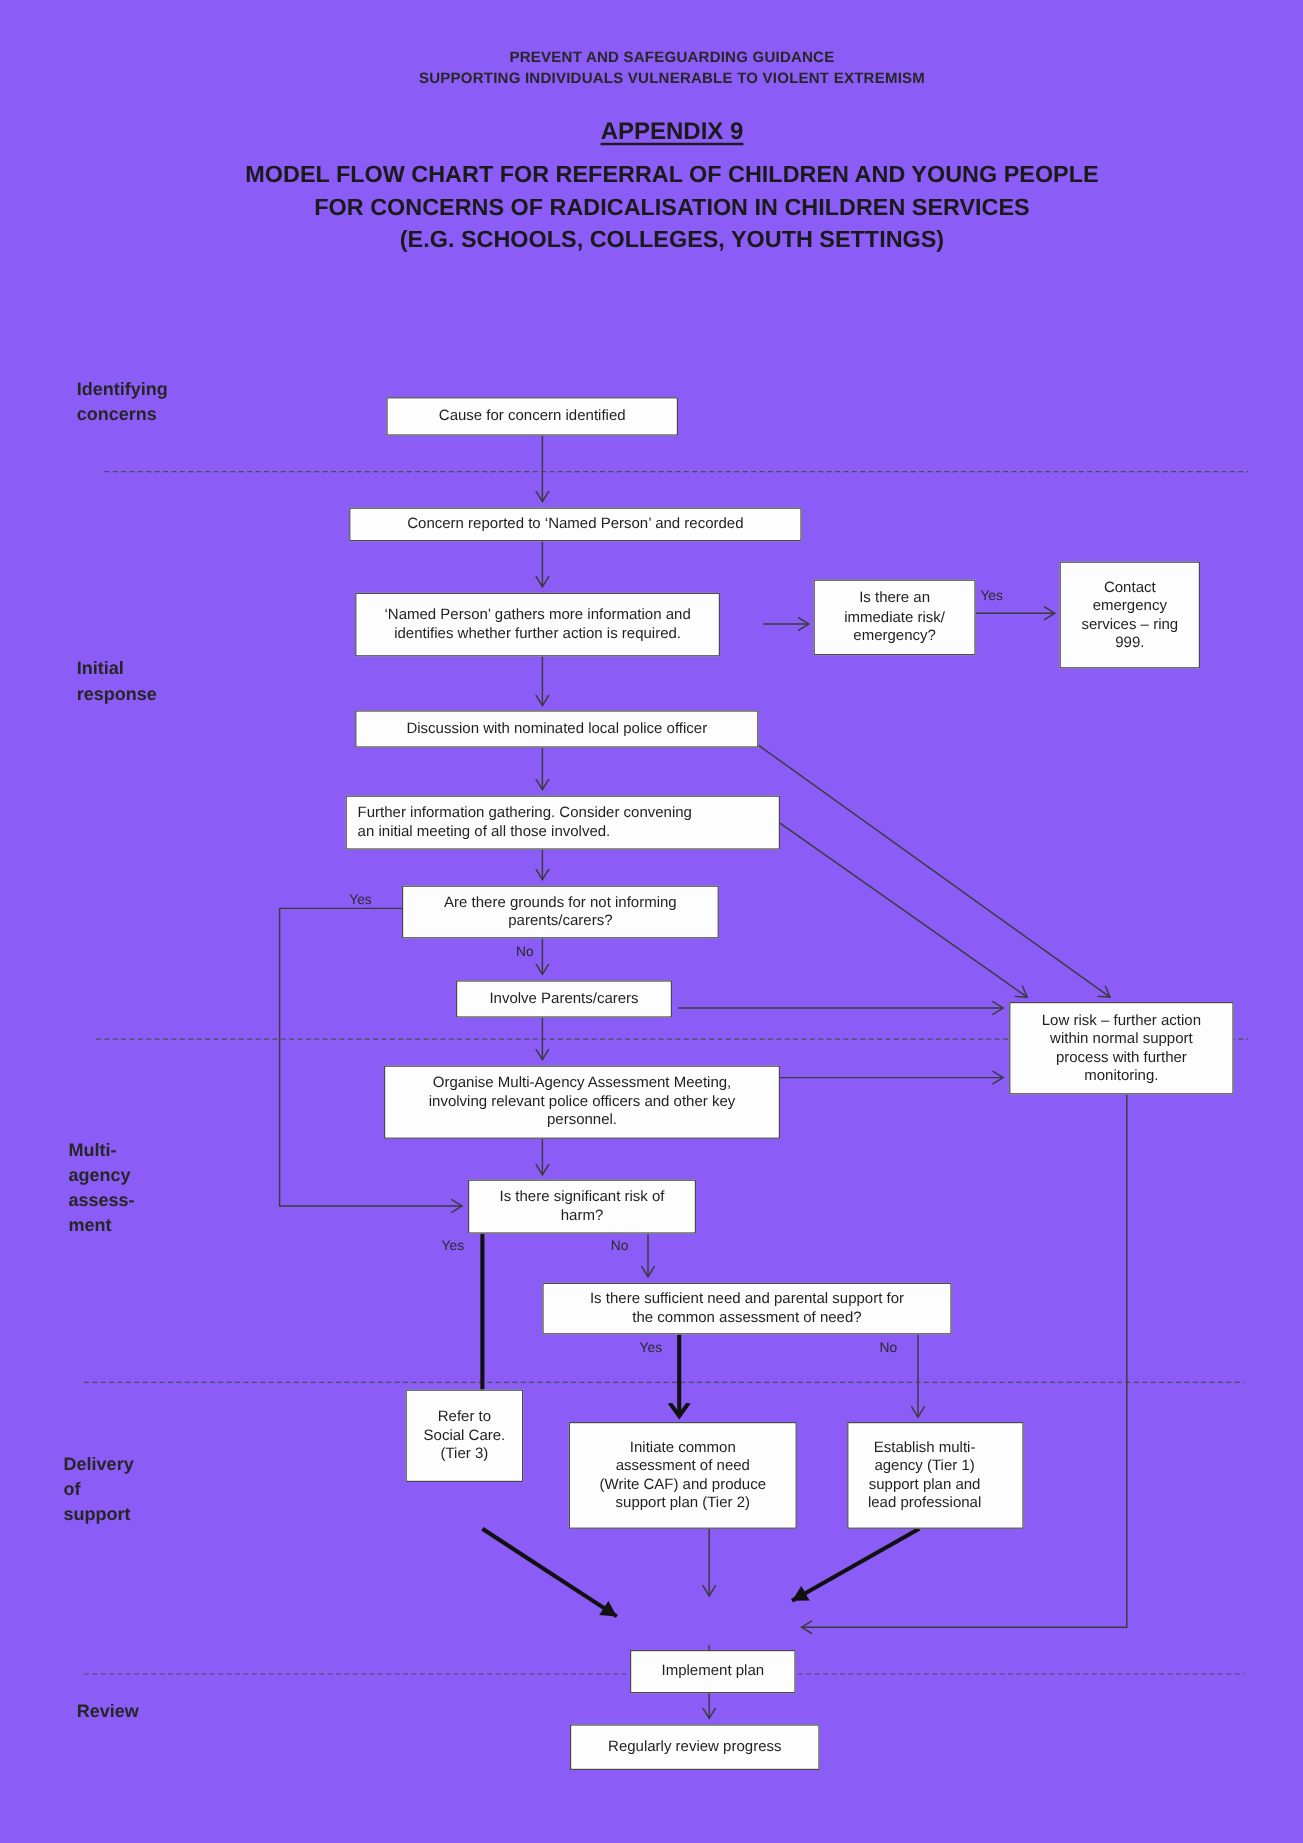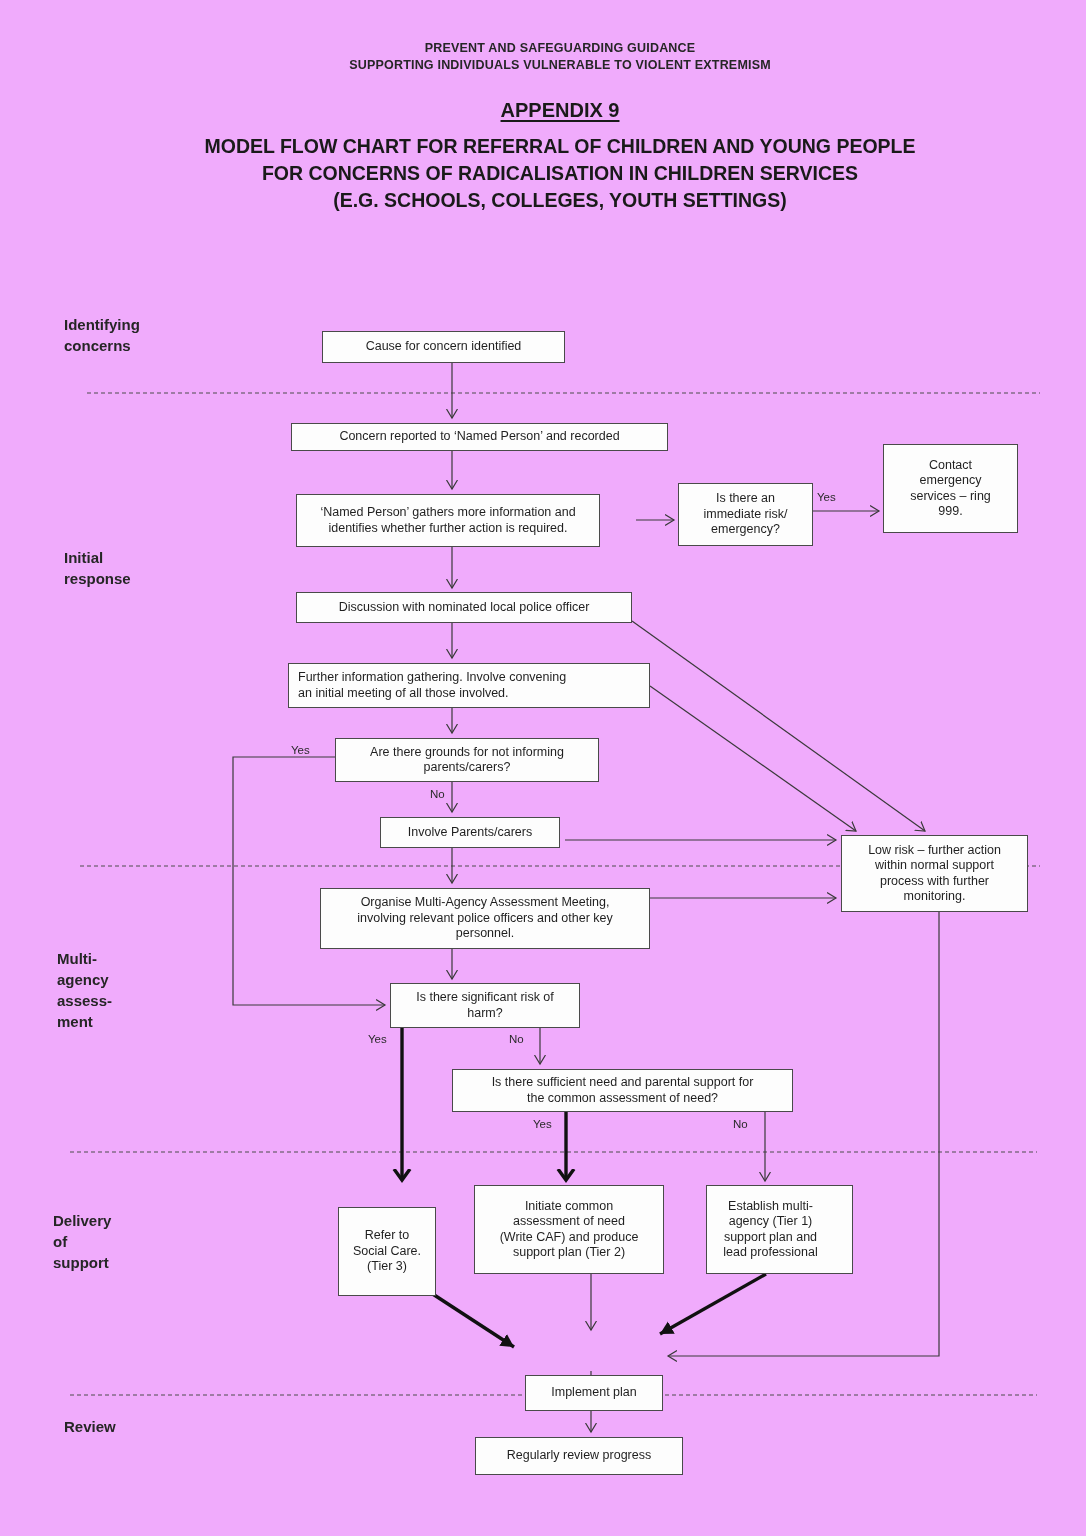--- a/index.html
+++ b/index.html
@@ -1,18 +1,18 @@
 <!DOCTYPE html>
 <html><head>
 <meta charset="utf-8">
 <style>
   html,body{margin:0;padding:0;background:#e9e9e9;}
   .page{
     position:relative;width:1086px;height:1536px;margin:0 auto;
-    background:#f0abfc;overflow:hidden;
+    background:#8b5cf6;overflow:hidden;
     font-family:"Liberation Sans","DejaVu Sans",sans-serif;color:#1f1f1f;
   }
   .hdr-small{position:absolute;left:34px;right:0;text-align:center;
     font-size:12.5px;font-weight:bold;letter-spacing:.2px;line-height:16px;color:#262626;}
   .appendix{position:absolute;left:34px;right:0;top:99px;text-align:center;
     font-size:20px;font-weight:bold;text-decoration:underline;text-underline-offset:3px;color:#1a1a1a;}
   .doc-title{position:absolute;left:34px;right:0;top:133px;text-align:center;
     font-size:19.5px;font-weight:bold;line-height:27px;color:#1a1a1a;}
   .seclabel{position:absolute;font-size:15px;font-weight:bold;line-height:21px;
     white-space:pre-line;color:#262626;}
@@ -102,42 +102,42 @@
     </g>
   </svg>
 
   <div class="node" style="left:322px;top:331px;width:243px;height:32px">Cause for concern identified</div>
   <div class="node" style="left:291px;top:423px;width:377px;height:28px">Concern reported to ‘Named Person’ and recorded</div>
   <div class="node" style="left:296px;top:494px;width:304px;height:53px">‘Named Person’ gathers more information and
 identifies whether further action is required.</div>
   <div class="node" style="left:678px;top:483px;width:135px;height:63px">Is there an
 immediate risk/
 emergency?</div>
-  <div class="node" style="left:883px;top:444px;width:135px;height:89px">Contact
+  <div class="node" style="left:883px;top:468px;width:117px;height:89px">Contact
 emergency
 services – ring
 999.</div>
   <div class="node" style="left:296px;top:592px;width:336px;height:31px">Discussion with nominated local police officer</div>
-  <div class="node align-left" style="left:288px;top:663px;width:362px;height:45px">Further information gathering. Involve convening
+  <div class="node align-left" style="left:288px;top:663px;width:362px;height:45px">Further information gathering. Consider convening
 an initial meeting of all those involved.</div>
   <div class="node" style="left:335px;top:738px;width:264px;height:44px">Are there grounds for not informing
 parents/carers?</div>
   <div class="node" style="left:380px;top:817px;width:180px;height:31px">Involve Parents/carers</div>
   <div class="node" style="left:841px;top:835px;width:187px;height:77px">Low risk – further action
 within normal support
 process with further
 monitoring.</div>
   <div class="node" style="left:320px;top:888px;width:330px;height:61px">Organise Multi-Agency Assessment Meeting,
 involving relevant police officers and other key
 personnel.</div>
   <div class="node" style="left:390px;top:983px;width:190px;height:45px">Is there significant risk of
 harm?</div>
   <div class="node" style="left:452px;top:1069px;width:341px;height:43px">Is there sufficient need and parental support for
 the common assessment of need?</div>
-  <div class="node" style="left:338px;top:1207px;width:98px;height:89px">Refer to
+  <div class="node" style="left:338px;top:1158px;width:98px;height:77px">Refer to
 Social Care.
 (Tier 3)</div>
   <div class="node" style="left:474px;top:1185px;width:190px;height:89px">Initiate common
 assessment of need
 (Write CAF) and produce
 support plan (Tier 2)</div>
   <div class="node pad" style="left:706px;top:1185px;width:147px;height:89px">Establish multi-
 agency (Tier 1)
 support plan and
 lead professional</div>

